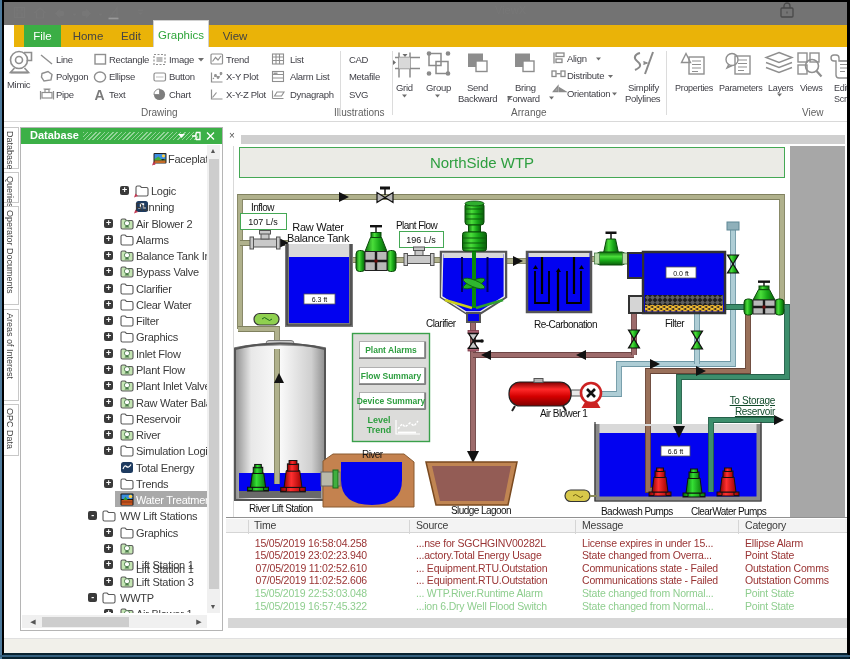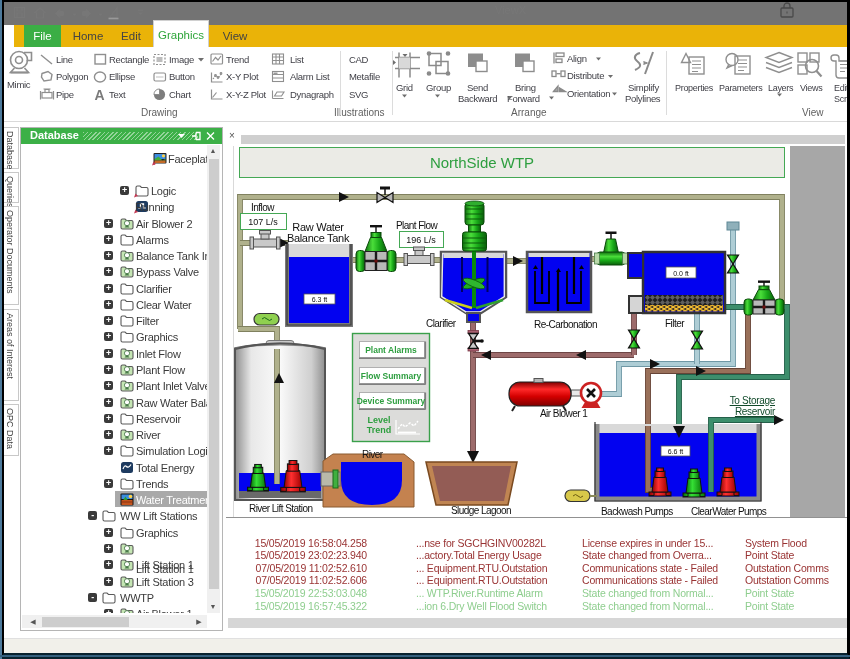--- a/index.html
+++ b/index.html
@@ -846,25 +846,35 @@
     <text x="691" y="515" font-size="10" letter-spacing="-0.55" fill="#111">ClearWater Pumps</text>
     <g>
       <rect x="565" y="490" width="25" height="11.5" rx="5.7" fill="#d8c84a" stroke="#333" stroke-width="1.2"></rect>
 <path d="M573 496 q2.5-3 5 0 t5 0" stroke="#6a5a10" stroke-width="1" fill="none"></path>
 <path d="M590 496 h7" stroke="#8a8a5a" stroke-width="2"></path>
     </g>
     <text x="775" y="404" font-size="10" letter-spacing="-0.3" fill="#114a2a" text-anchor="end" text-decoration="underline">To Storage</text>
 <text x="775" y="415" font-size="10" letter-spacing="-0.3" fill="#114a2a" text-anchor="end" text-decoration="underline">Reservoir</text>
   </svg>
 <div id="banner">
+<div id="bhead">
+      <span style="left:28px;">Time</span>
+      <span style="left:190px;">Source</span>
+      <span style="left:356px;">Message</span>
+      <span style="left:519px;">Category</span>
+      <div class="bsep" style="left:22px;"></div>
+      <div class="bsep" style="left:183px;"></div>
+      <div class="bsep" style="left:349px;"></div>
+      <div class="bsep" style="left:512px;"></div>
+    </div>
 <div class="brow red" style="top:18.5px;">
 <span style="right:481px;">15/05/2019 16:58:04.258</span>
       <span style="left:190px;">...nse for SGCHGINV00282L</span>
       <span style="left:356px;">License expires in under 15...</span>
-      <span style="left:519px;">System Flood</span>
+      <span style="left:519px;">Ellipse Alarm</span>
     </div>
     <div class="brow red" style="top:31.1px;">
 <span style="right:481px;">15/05/2019 23:02:23.940</span>
       <span style="left:190px;">...actory.Total Energy Usage</span>
       <span style="left:356px;">State changed from Overra...</span>
       <span style="left:519px;">Point State</span>
     </div>
     <div class="brow red" style="top:43.7px;">
 <span style="right:481px;">07/05/2019 11:02:52.610</span>
       <span style="left:190px;">... Equipment.RTU.Outstation</span>

